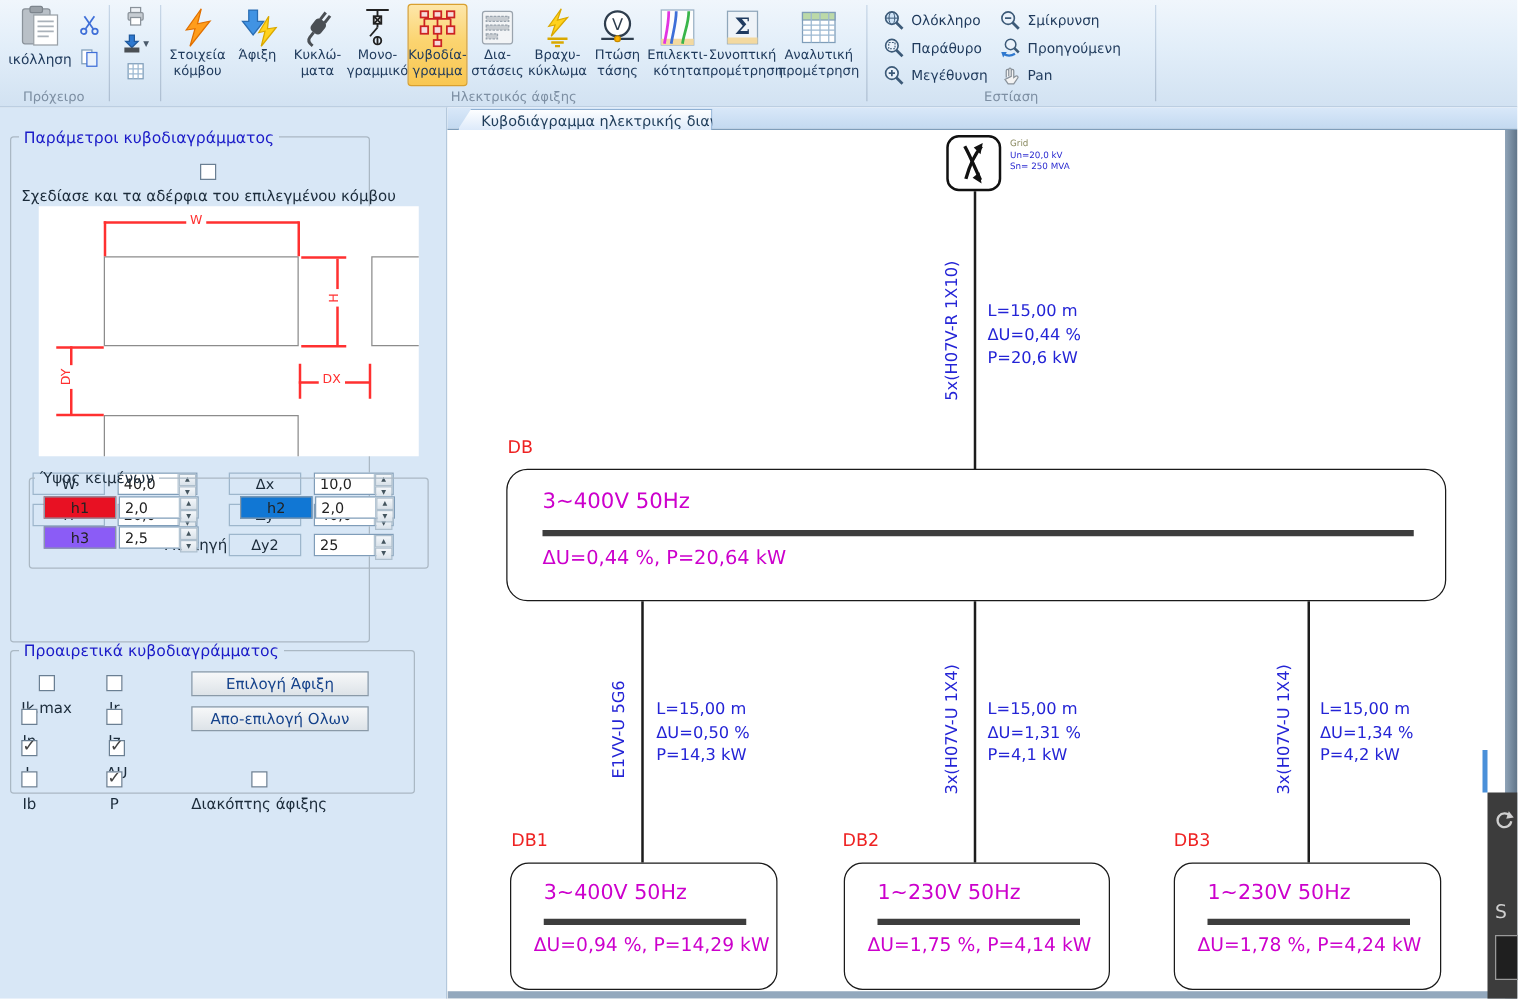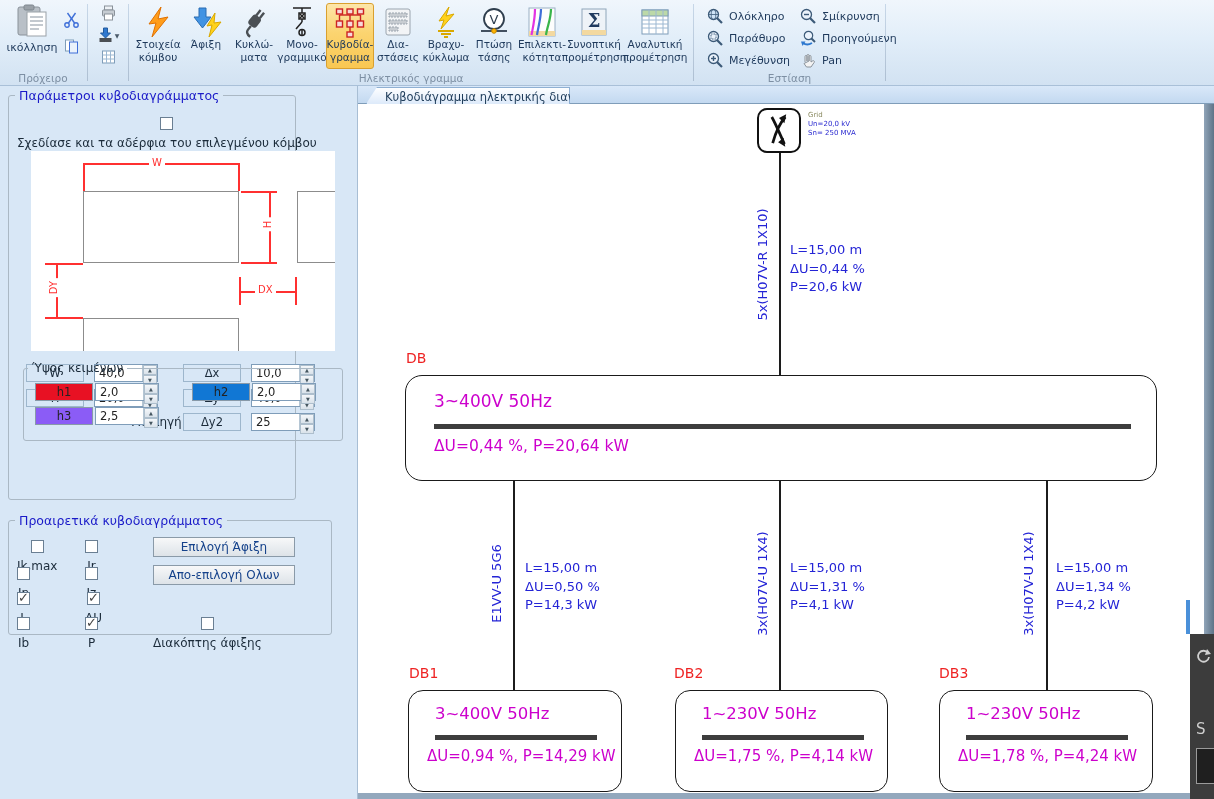--- a/index.html
+++ b/index.html
@@ -41,21 +41,21 @@
     padding:4px 6px 0 8px; align-content:flex-start; }
   .zoom-item { display:flex; align-items:center; gap:5px; height:20px; cursor:default; }
   .zoom-item svg { width:17px; height:17px; }
   .zoom-item span { font-size:11px; color:#1e395b; white-space:nowrap; }
 
   
   .sidebar { position:absolute; left:0; top:86px; width:358px; height:713px;
     background:#d8e7f6; border-right:1px solid #a8bed4; }
   fieldset.gbox { position:absolute; border:1px solid #aab8c4; border-radius:3px; }
   fieldset.gbox legend { margin-left:6px; padding:0 4px; font-size:12.5px; color:#1a1ac8; }
-  .gbox1 { left:8px; top:2px; width:288px; height:412px; }
+  .gbox1 { left:8px; top:16px; width:288px; height:412px; }
   .gbox2 { left:8px; top:427px; width:324px; height:122px; }
 
   .cb { position:absolute; display:flex; align-items:center; gap:6px; cursor:default;flex-direction:column; }
   .cbx { width:13px; height:13px; background:#fff; border:1px solid #6a7f93; position:relative; flex:none; }
   .cbx[data-checked="true"]::after { content:"✓"; position:absolute; left:0px; top:-3px;
     font-size:13px; color:#444; }
   .cb .cbl { font-size:12px; color:#1b2b3a; white-space:nowrap; }
 
   .preview { position:absolute; left:22px; top:48px; width:304px; height:200px;
     background:#fff; overflow:hidden; }
@@ -340,26 +340,26 @@
               <line x1="10" y1="4" x2="10" y2="28"></line>
             <line x1="17" y1="4" x2="17" y2="28"></line>
               <line x1="24" y1="4" x2="24" y2="28"></line>
           </g>
         </svg>
         <span class="l1">Αναλυτική</span>
         <span class="l2">προμέτρηση</span>
       </div>
 
     </div>
-    <div class="group-label">Ηλεκτρικός γραμμα</div>
+    <div class="group-label">Ηλεκτρικός άφιξης</div>
   </div>
 
   <div class="rb-sep"></div>
 
-  <div class="rb-group" style="width:189px;">
+  <div class="rb-group" style="width:228px;">
     <div class="zoom-grid">
       <div class="zoom-item">
         <svg viewBox="0 0 17 17">
           <circle cx="6.5" cy="6.5" r="5" fill="#cfe4f7" stroke="#3c5a78" stroke-width="1.3"></circle>
           <ellipse cx="6.5" cy="6.5" rx="2.3" ry="5" fill="none" stroke="#3c5a78" stroke-width="0.8"></ellipse>
           <line x1="1.5" y1="6.5" x2="11.5" y2="6.5" stroke="#3c5a78" stroke-width="0.8"></line>
           <line x1="10" y1="10" x2="15" y2="15" stroke="#3c5a78" stroke-width="2.2"></line>
         </svg>
         <span>Ολόκληρο</span>
       </div>

